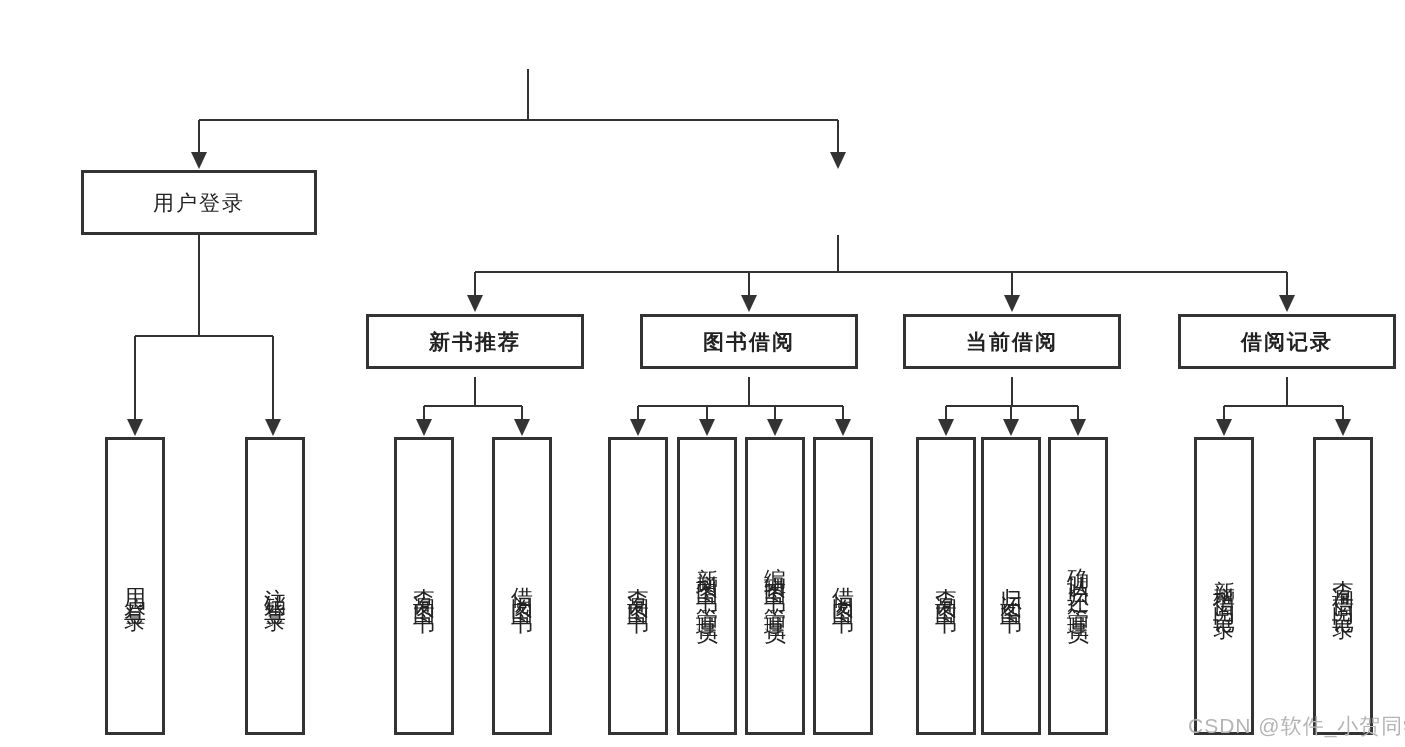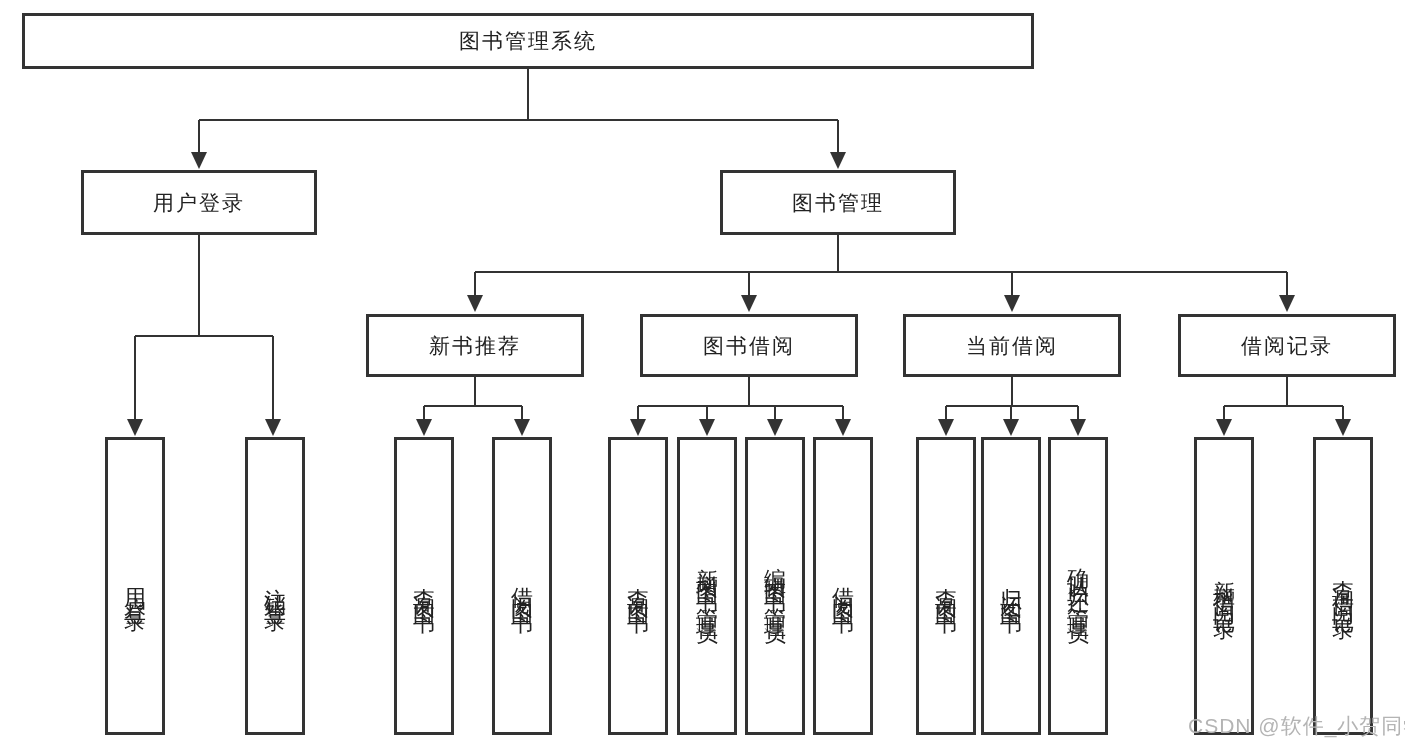--- a/index.html
+++ b/index.html
@@ -32,21 +32,21 @@
     color: #222222;
     z-index: 2;
   }
   .box .hlabel {
     font-size: 21px;
     letter-spacing: 2px;
     white-space: nowrap;
   }
   .root  { left: 22px;  top: 13px;  width: 1012px; height: 56px; }
   .l2    { top: 170px; width: 236px; height: 65px; }
-  .l3    { top: 314px; width: 218px; height: 63px; }
+  .l3    { top: 314px; width: 218px; height: 55px; font-weight: bold; }
   .leaf  { top: 437px; width: 60px;  height: 298px; }
   .vtext {
     writing-mode: vertical-rl;
     text-orientation: mixed;
     font-size: 22px;
     letter-spacing: 8px;
     line-height: 1;
     white-space: nowrap;
   }
   .watermark {
@@ -116,29 +116,23 @@
       <polygon points="767,419 783,419 775,436"></polygon>
       <polygon points="835,419 851,419 843,436"></polygon>
       <polygon points="938,419 954,419 946,436"></polygon>
       <polygon points="1003,419 1019,419 1011,436"></polygon>
       <polygon points="1070,419 1086,419 1078,436"></polygon>
       <polygon points="1216,419 1232,419 1224,436"></polygon>
       <polygon points="1335,419 1351,419 1343,436"></polygon>
     </g>
   </svg>
 
-  <div class="box root">
-    <span class="hlabel">图书管理系统</span>
-  </div>
 
   <div class="box l2" style="left:81px">
     <span class="hlabel">用户登录</span>
-  </div>
-  <div class="box l2" style="left:720px">
-    <span class="hlabel">图书管理</span>
   </div>
 
   <div class="box l3" style="left:366px">
     <span class="hlabel">新书推荐</span>
   </div>
   <div class="box l3" style="left:903px">
     <span class="hlabel">当前借阅</span>
   </div>
   <div class="box l3" style="left:640px">
     <span class="hlabel">图书借阅</span>

